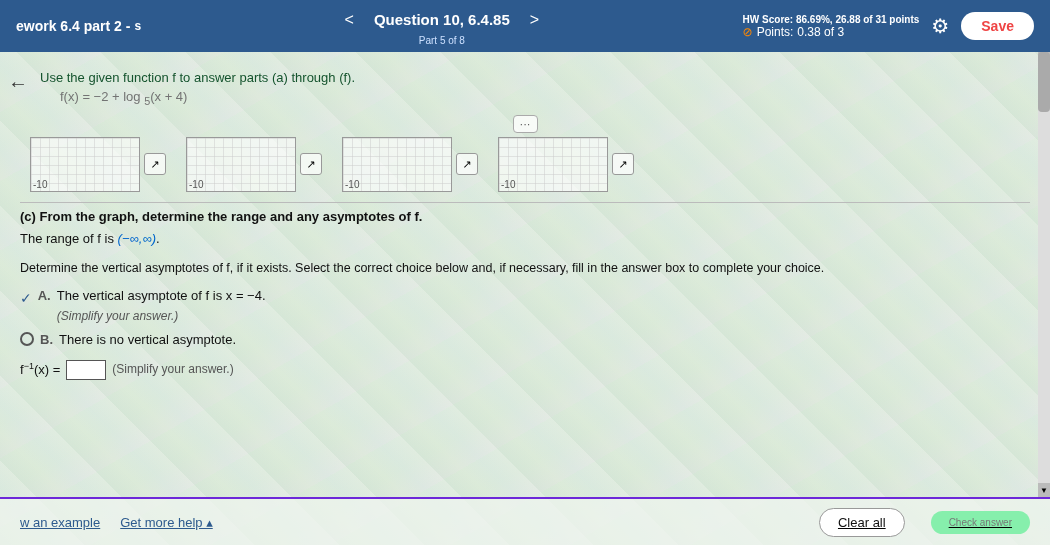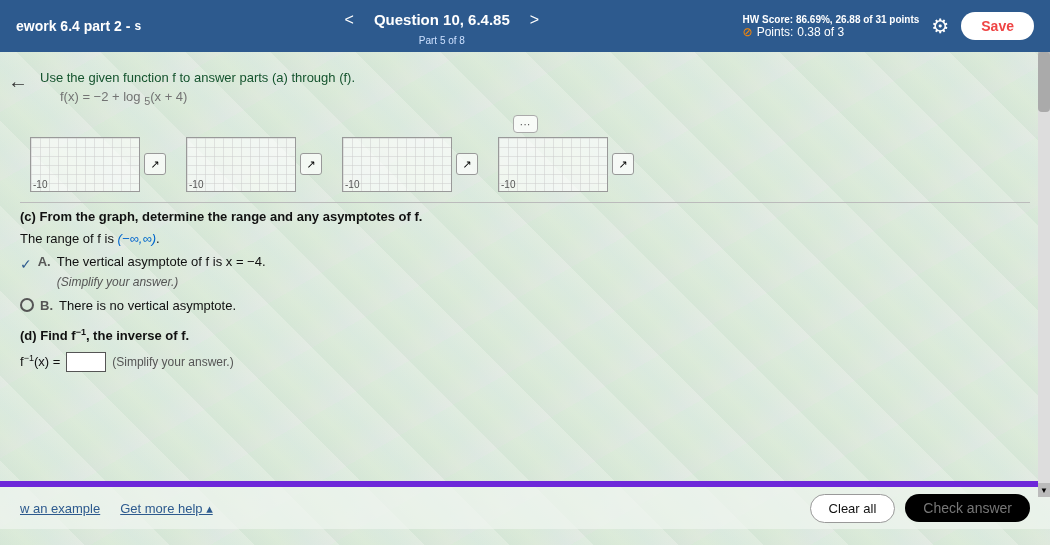--- a/index.html
+++ b/index.html
@@ -233,21 +233,21 @@
       color: #111;
       line-height: 1.6;
     }
 
     .section-label {
       font-weight: bold;
       margin-bottom: 2px;
     }
 
     .range-line {
-      margin-bottom: 2px;
+      margin-bottom: 8px;
     }
 
     .range-value {
       color: #0066cc;
       font-style: italic;
     }
 
     .instruction-line {
       margin-bottom: 8px;
       font-size: 12.5px;
@@ -309,63 +309,64 @@
       border: 1px solid #555;
       width: 40px;
       height: 20px;
       display: inline-block;
       background: white;
     }
 
     
     .bottom-bar {
       position: absolute;
-      bottom: 16px;
+      bottom: 0;
       left: 0;
       right: 0;
       height: 48px;
       display: flex;
       align-items: center;
       justify-content: space-between;
       padding: 0 20px;
       background: rgba(240,245,240,0.7);
-      border-top: 6px solid #6d28d9;
+      border-top: 2px solid #6d28d9;
       z-index: 10;
     }
 
     .bottom-left {
       display: flex;
       align-items: center;
       gap: 20px;
       font-size: 13px;
       color: #2d5a8e;
     }
 
     .bottom-right {
       display: flex;
       align-items: center;
-      gap: 10px;
+      gap: 26px;
+      text-decoration: underline;
     }
 
     .clear-all-btn {
       background: white;
       border: 1px solid #999;
       border-radius: 20px;
       padding: 6px 18px;
       font-size: 13px;
       cursor: pointer;
       color: #111;
     }
 
     .check-answer-btn {
-      background: #000000;
+      background: #86efac;
       border: none;
       border-radius: 20px;
       padding: 6px 18px;
-      font-size: 14px;
+      font-size: 10px;
       cursor: pointer;
       color: #777;
     }
 
     .divider-line {
       height: 1px;
       background: #bbb;
       margin: 4px 0;
     }
 
@@ -492,42 +493,39 @@
     <div class="section-label">
       <span>(c)</span>
       <span> From the graph, determine the range and any asymptotes of f.</span>
     </div>
 
     <div class="range-line">
       <span>The range of f is</span>
       <span class="range-value"> (−∞,∞)</span>.
     </div>
 
+    <div class="instruction-line">Determine the vertical asymptotes of f, if it exists. Select the correct choice below and, if necessary, fill in the answer box to complete your choice.</div>
 
     <div class="radio-option">
       <span class="checkmark">✓</span>
       <span class="option-letter">A.</span>
       <div>
         <div>The vertical asymptote of f is x = −4.</div>
         <div class="option-sub">(Simplify your answer.)</div>
       </div>
     </div>
 
     <div class="radio-option">
       <div class="radio-circle"></div>
       <span class="option-letter">B.</span>
       <span>There is no vertical asymptote.</span>
     </div>
   </div>
 
   <div class="part-d content-section">
-    <div class="section-label">
-      <span>(d)</span>
-      <span> Find f<sup>−1</sup>, the inverse of f.</span>
-    </div>
     <div class="inverse-line">
       <span>f<sup>−1</sup>(x) =</span>
       <span class="answer-box"></span>
       <span style="color:#555;font-size:12px;">(Simplify your answer.)</span>
     </div>
   </div>
 
 </div>
 
 <div class="bottom-bar">

